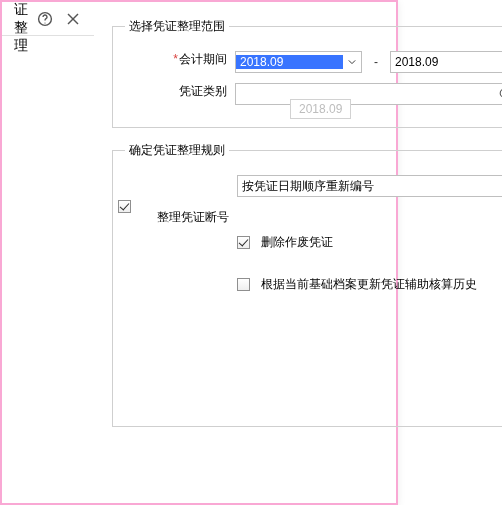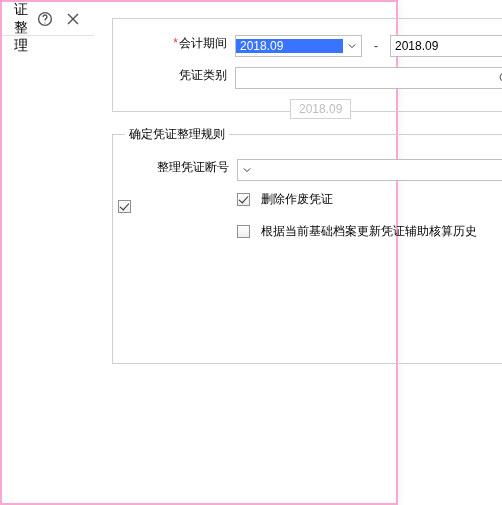--- a/index.html
+++ b/index.html
@@ -126,21 +126,21 @@
     transform: rotate(-48deg);
     margin-top: -2px;
   }
   .chk-label { vertical-align: middle; }
 
   .outer-check {
     position: absolute;
     left: 24px; top: 198px;
   }
 
-  .rules-inner .label-cell { width: 96px; }
+  .rules-inner .label-cell { width: 96px; margin-top: 34px; }
   .rules-inner .row { margin-left: 16px; }
 
   .select-wide { width: 280px; }
 </style>
 </head>
 <body>
 
 <div class="window">
 
   <div class="titlebar">
@@ -156,20 +156,21 @@
       <svg viewBox="0 0 16 16">
           <line x1="3" y1="3" x2="13" y2="13"></line>
           <line x1="13" y1="3" x2="3" y2="13"></line>
         </svg>
     </div>
   </div>
 
   <div class="body">
 
     <fieldset class="group">
+      <legend>选择凭证整理范围</legend>
 
       <div class="row">
         <div class="label-cell">
           <span class="req">*</span><span>会计期间</span>
         </div>
         <div class="control-cell period-wrap">
           <div class="combo sel">
             <div class="combo-val">2018.09</div>
             <div class="caret">
               <svg viewBox="0 0 10 10">
@@ -210,20 +211,21 @@
 
     <span class="chk checked outer-check"></span>
 
     <fieldset class="group rules-inner" style="padding-bottom:108px">
       <legend>确定凭证整理规则</legend>
 
       <div class="row">
         <div class="label-cell">整理凭证断号</div>
         <div class="control-cell">
           <div class="combo select-wide" style="flex:1">
+            <div class="combo-val">按凭证日期顺序重新编号</div>
             <div class="caret">
               <svg viewBox="0 0 10 10">
                   <path d="M1 3 L5 7 L9 3" fill="none" stroke="#333" stroke-width="1.2"></path>
                 </svg>
             </div>
           </div>
         </div>
       </div>
 
       <div class="row check-row">

